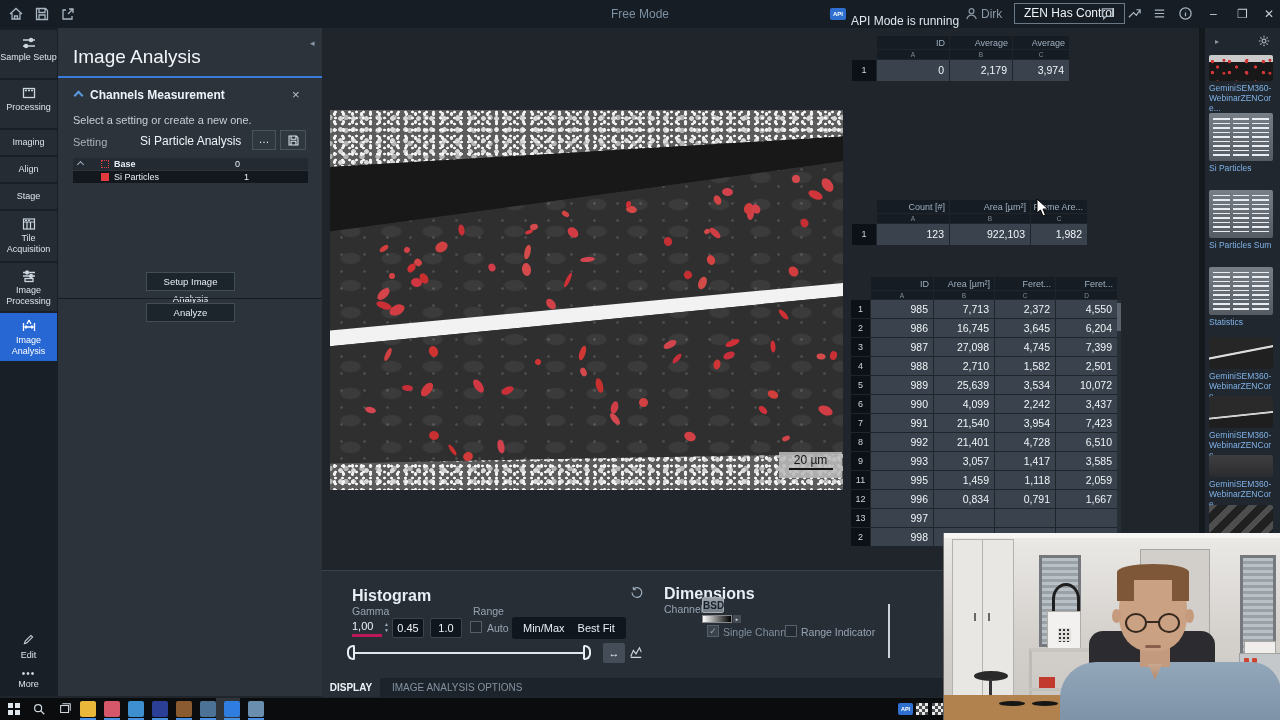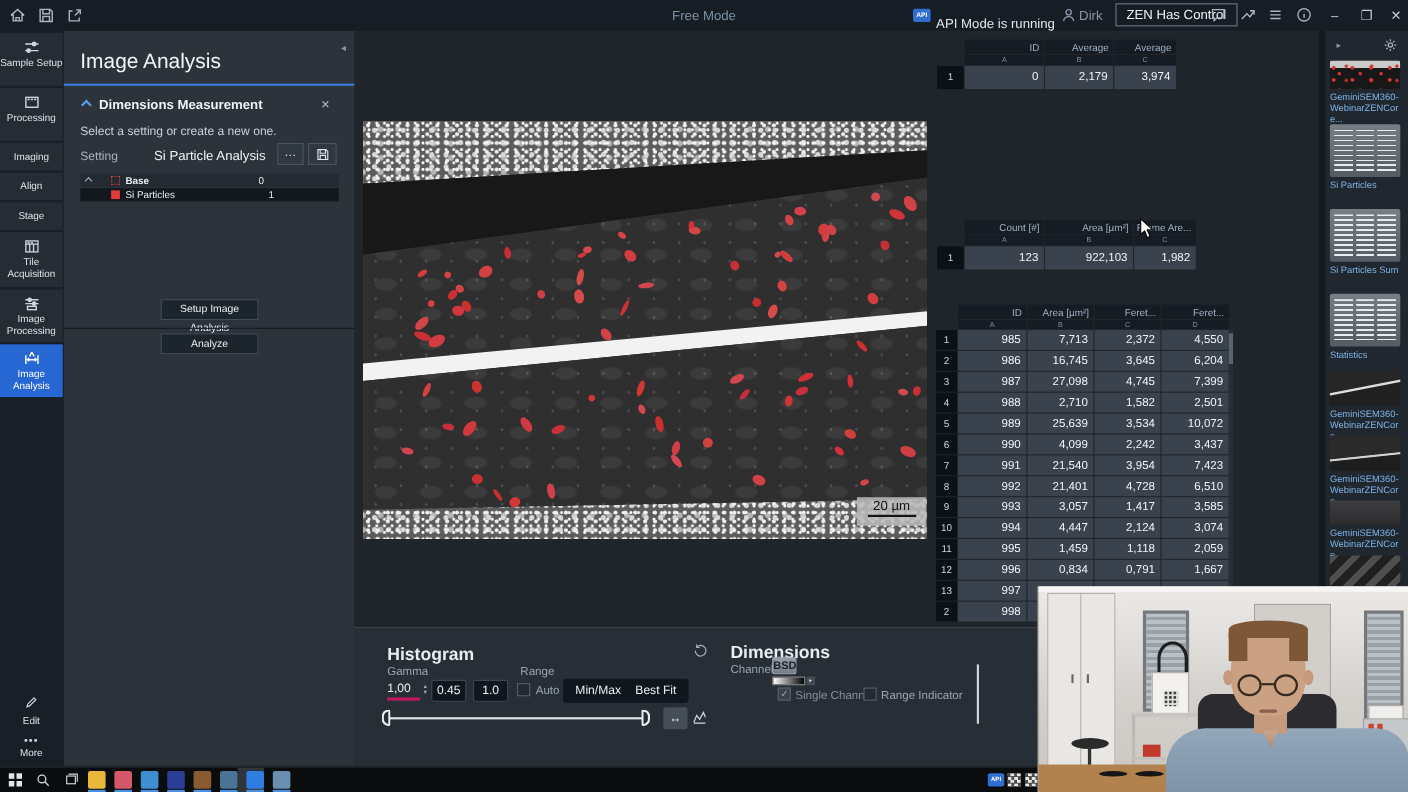--- a/index.html
+++ b/index.html
@@ -358,21 +358,21 @@
       <div style="font-size:10px;letter-spacing:1px;color:#cfd8e0">•••</div>
       <div style="font-size:9px">More</div>
       </div>
   </div>
 
   <div id="panel" class="abs">
     <div id="panel-title" class="abs">Image Analysis</div>
     <div id="panel-collapse" class="abs">◂</div>
     <div id="panel-underline" class="abs"></div>
     <div id="section-caret" class="abs"></div>
-    <div id="section-title" class="abs">Dimensions Measurement</div>
+    <div id="section-title" class="abs">Channels Measurement</div>
     <div id="section-close" class="abs">×</div>
     <div id="panel-hint" class="abs">Select a setting or create a new one.</div>
     <div id="setting-label" class="abs">Setting</div>
     <div id="setting-value" class="abs">Si Particle Analysis</div>
     <div id="btn-dots" class="abs mini-btn">…</div>
     <div id="btn-save" class="abs mini-btn">
       <svg viewBox="0 0 16 16" fill="none" stroke="currentColor" stroke-width="1.3">
           <path d="M2.5 2.5h9l2 2v9h-11zM5 2.5v4h6v-4M5 13v-4h6v4"></path>
         </svg></div>
     <div id="tree-row-base" class="abs tree-row">
@@ -590,27 +590,20 @@
         <div class="tcell">6,510</div>
       </div>
       <div class="trow" style="grid-template-columns: 19px 62px 60px 60px 61px;">
         <div class="rownum">9</div>
         <div class="tcell">993</div>
         <div class="tcell">3,057</div>
         <div class="tcell">1,417</div>
         <div class="tcell">3,585</div>
       </div>
       <div class="trow" style="grid-template-columns: 19px 62px 60px 60px 61px;">
-        <div class="rownum">10</div>
-        <div class="tcell">994</div>
-        <div class="tcell">4,447</div>
-        <div class="tcell">2,124</div>
-        <div class="tcell">3,074</div>
-      </div>
-      <div class="trow" style="grid-template-columns: 19px 62px 60px 60px 61px;">
         <div class="rownum">11</div>
         <div class="tcell">995</div>
         <div class="tcell">1,459</div>
         <div class="tcell">1,118</div>
         <div class="tcell">2,059</div>
       </div>
       <div class="trow" style="grid-template-columns: 19px 62px 60px 60px 61px;">
         <div class="rownum">12</div>
         <div class="tcell">996</div>
         <div class="tcell">0,834</div>
@@ -723,20 +716,24 @@
     <div id="dim-title" class="abs bp-title">Dimensions</div>
     <div id="channels-label" class="abs bp-label">Channels</div>
     <div id="bsd-chip" class="abs">BSD</div>
     <div id="bsd-strip" class="abs"></div>
     <div id="bsd-arrow" class="abs">▸</div>
     <div id="sc-box" class="abs cb-box">✓</div>
     <div id="sc-label" class="abs bp-label">Single Channel</div>
     <div id="ri-box" class="abs cb-box"></div>
     <div id="ri-label" class="abs bp-label">Range Indicator</div>
     <div id="bp-scrollline" class="abs"></div>
+    <div id="tabbar" class="abs">
+      <div id="tab-display" class="abs">DISPLAY</div>
+      <div id="tab-options" class="abs">IMAGE ANALYSIS OPTIONS</div>
+    </div>
   </div>
 
   <div id="taskbar" class="abs">
     <div id="tb-start" class="abs">
         <div></div>
         <div></div>
         <div></div>
         <div></div>
       </div>
     <span class="abs tb-task-icon" style="left:32px">

